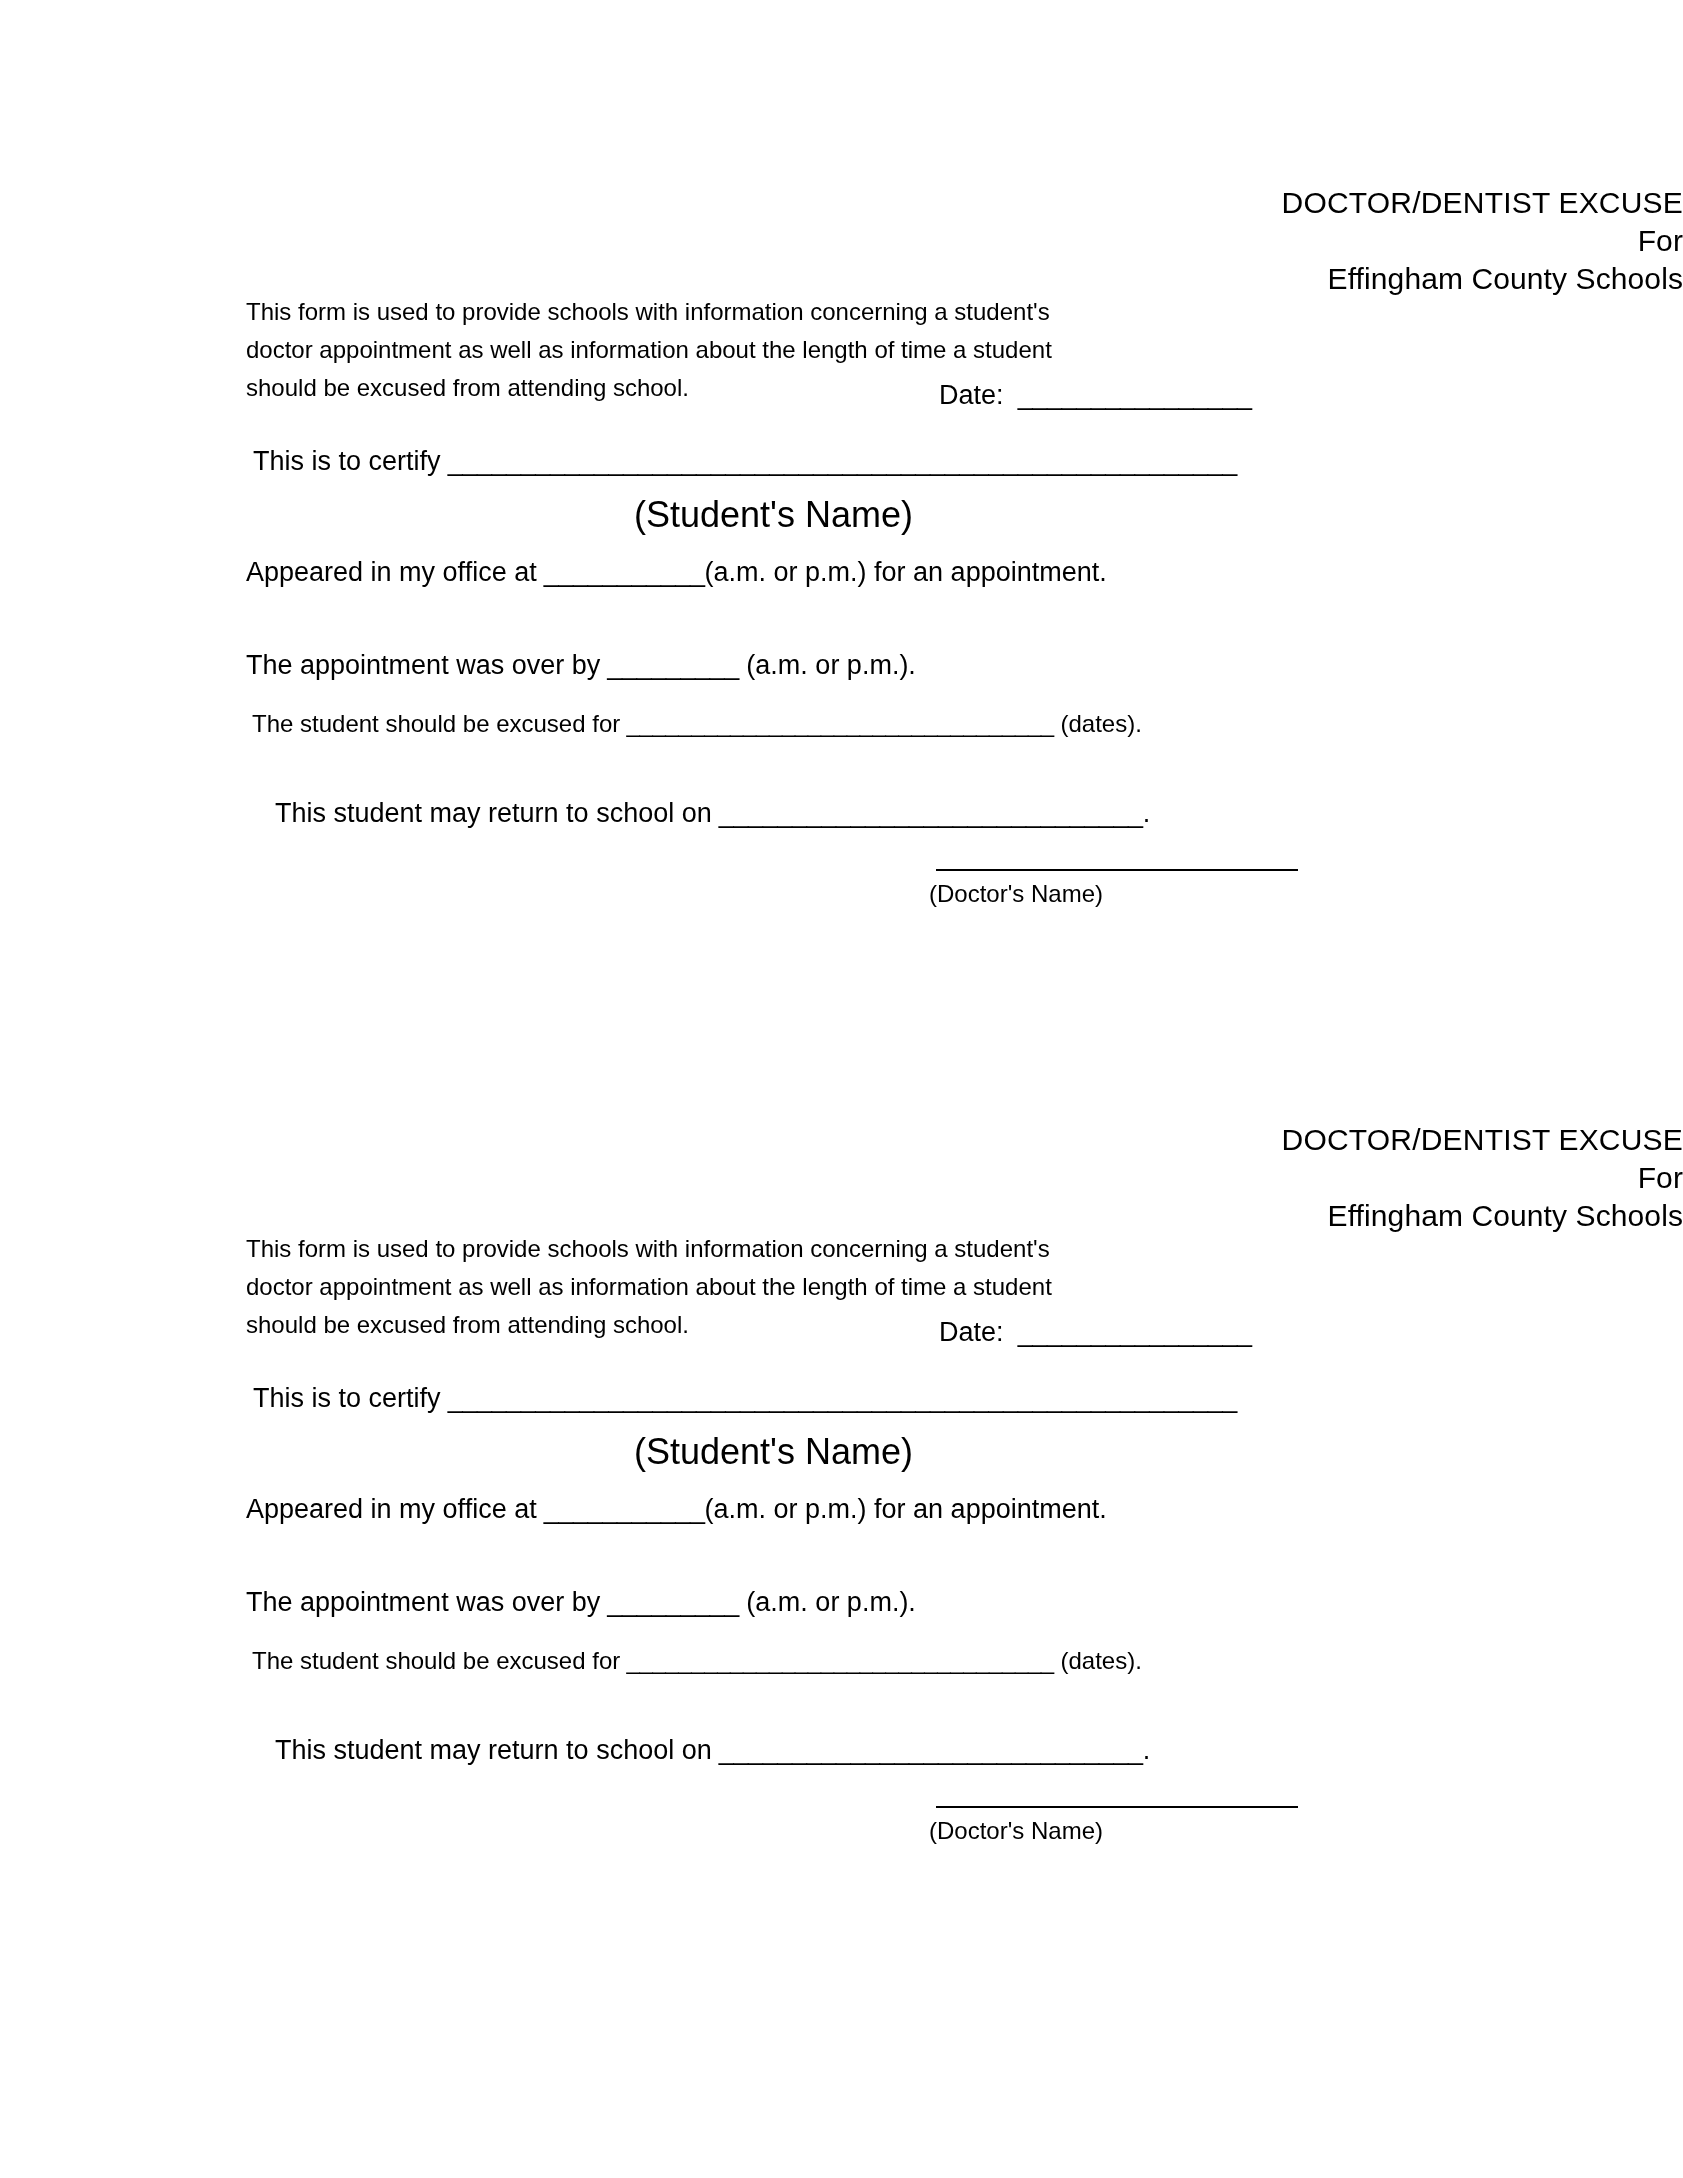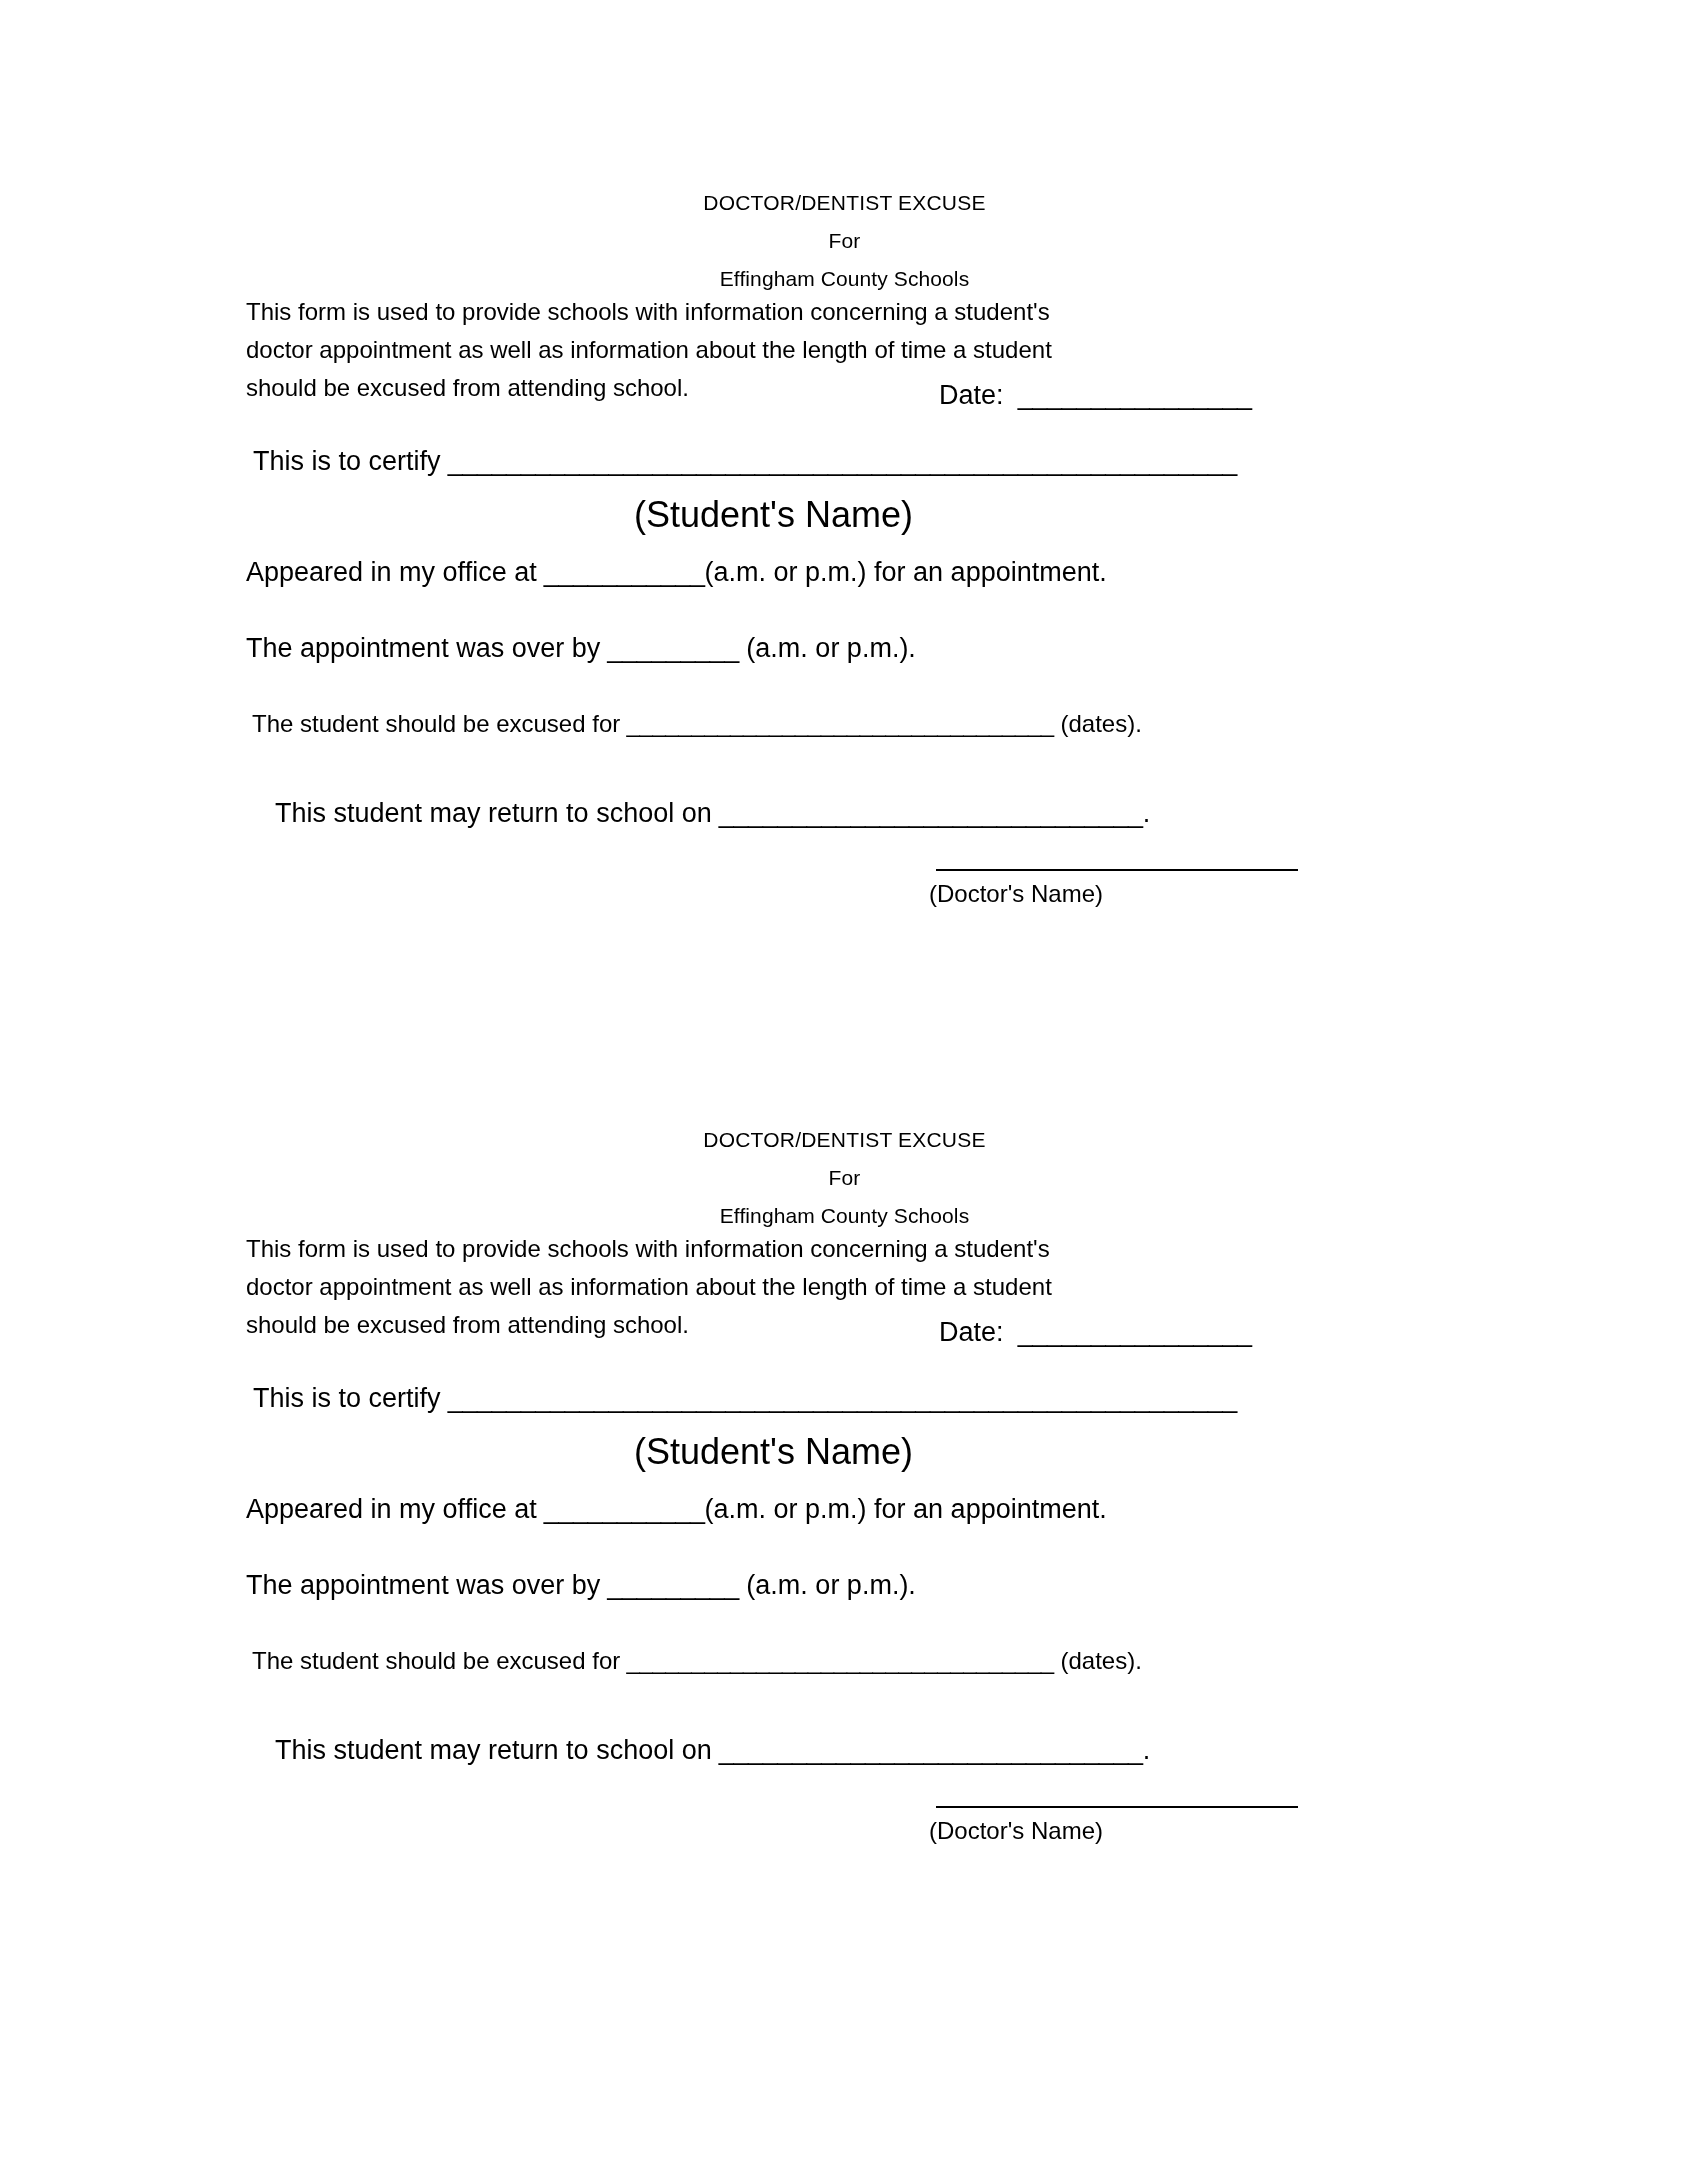--- a/index.html
+++ b/index.html
@@ -33,24 +33,25 @@
   #form-copy-2 { top: 1121px; }
 
   
   .heading {
     text-align: center;
     margin: 0 0 0 0;
     padding-left: 6px;
   }
   .heading-line {
     display: block;
-    font-size: 21px;
+    font-size: 30px;
     line-height: 38px;
     letter-spacing: 0.1px;
     white-space: pre;
+    text-align: right;
   }
   .heading-title {
     letter-spacing: 0.2px;
   }
 
   
   .intro {
     position: absolute;
     left: 246px;
     top: 109px;
@@ -74,21 +75,21 @@
 
   .blank {
     letter-spacing: -0.4px;
   }
 
   
   .r-date       { left: 939px;  top: 194px; }
   .r-certify    { left: 253px;  top: 260px; }
   .r-studname   { left: 634px;  top: 314px; font-size: 36px; }
   .r-appeared   { left: 246px;  top: 371px; }
-  .r-over       { left: 246px;  top: 447px; }
+  .r-over       { left: 246px;  top: 464px; }
   .r-excused    { left: 252px;  top: 525px; }
   .r-return     { left: 246px;  top: 612px; margin-left: 29px; }
   .r-docname    { left: 1016px; top: 693px; font-size: 24px; transform: translateX(-50%); }
 
   
   .sig-rule {
     position: absolute;
     left: 936px;
     top: 685px;
     width: 362px;

